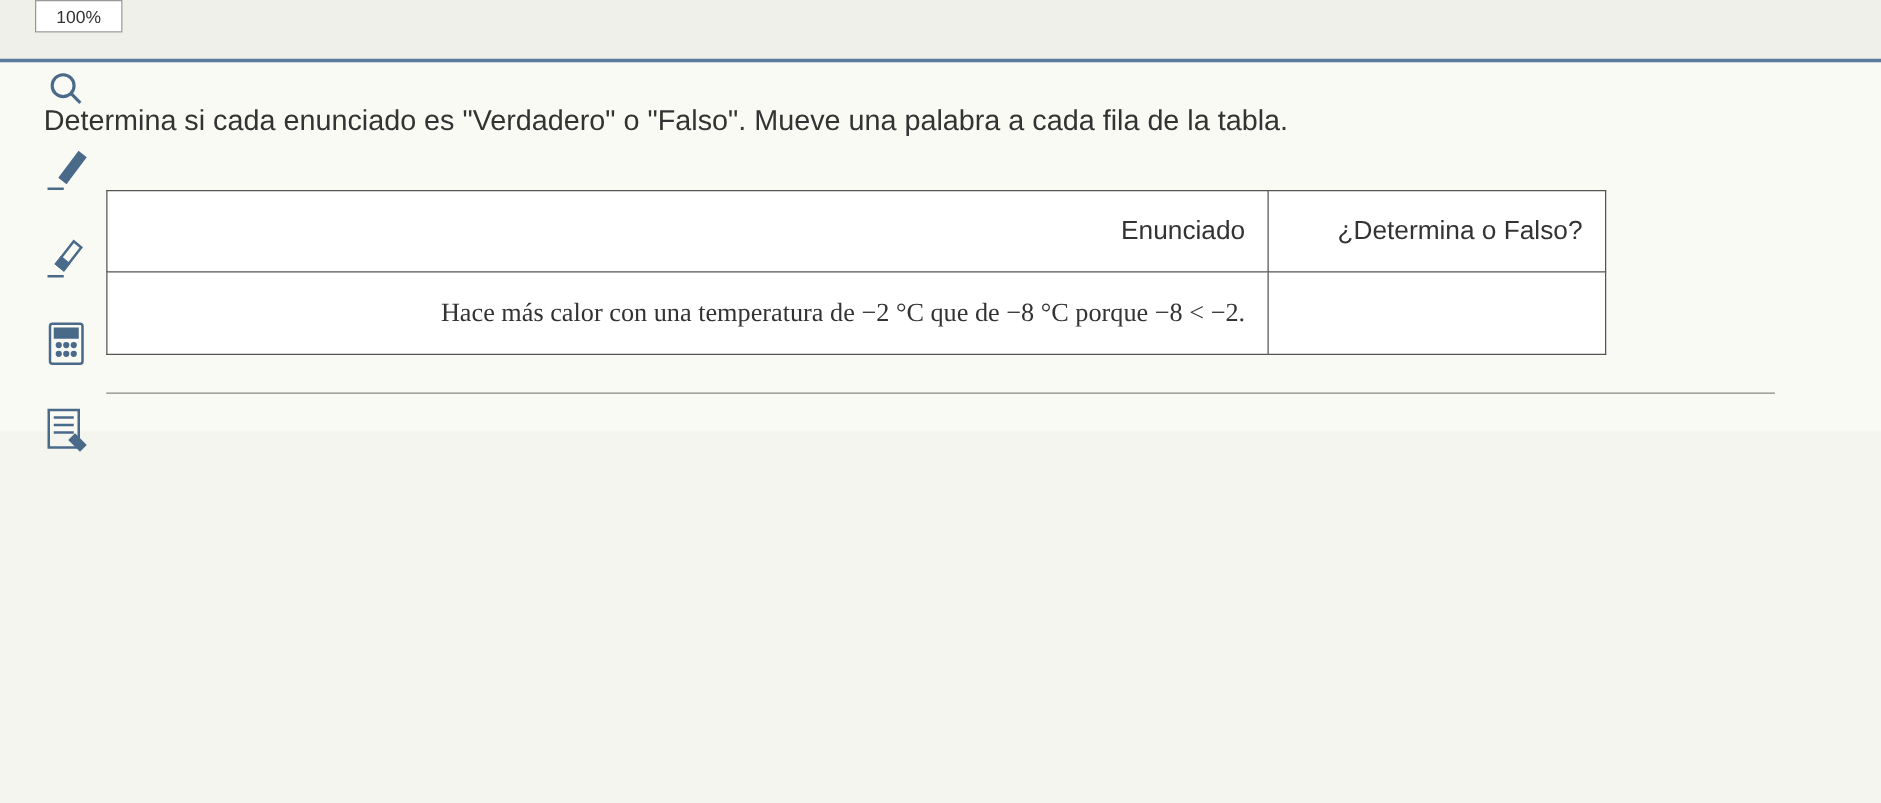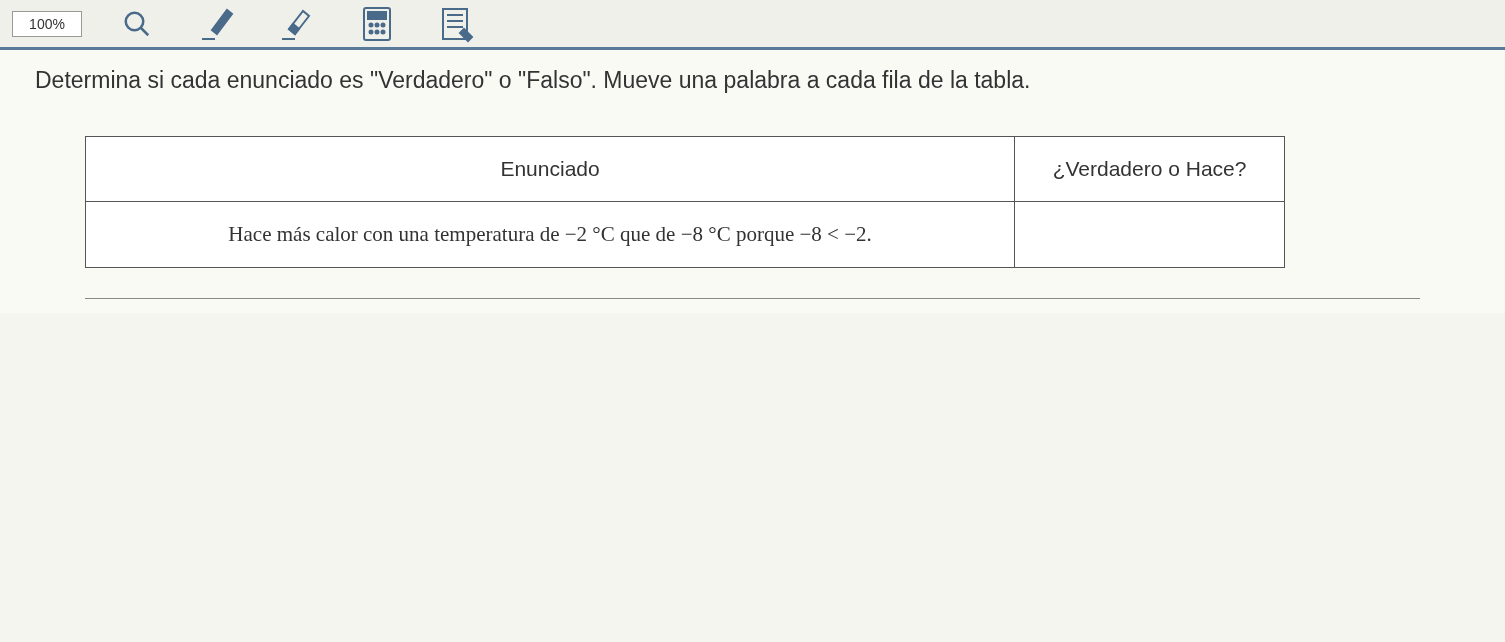--- a/index.html
+++ b/index.html
@@ -9,65 +9,65 @@
     }
     body {
       font-family: Arial, Helvetica, sans-serif;
       background: #f5f5f0;
       width: 1505px;
       height: 642px;
       overflow: hidden;
     }
     .toolbar {
       display: flex;
-      align-items: center;
       gap: 30px;
-      padding: 0 12px;
+      padding: 0 28px;
       height: 50px;
       background: #f0f0eb;
       border-bottom: 3px solid #5a7a9a;
+      flex-direction: column;
     }
     .toolbar-icon {
       display: flex;
       align-items: center;
       justify-content: center;
       width: 50px;
       height: 40px;
       color: #4a6a8a;
     }
     .zoom-box {
       border: 1px solid #999;
       padding: 4px 10px;
       font-size: 14px;
       color: #333;
       background: #fff;
       width: 70px;
       text-align: center;
     }
     .content {
-      padding: 14px 35px;
+      padding: 30px 35px;
       background: #fafaf5;
     }
     .instruction {
       font-size: 23px;
       color: #333;
       margin-bottom: 40px;
       line-height: 1.4;
     }
     .question-table {
       border-collapse: collapse;
       width: 1200px;
       margin-left: 50px;
       background: #fff;
     }
     .question-table th,
     .question-table td {
       border: 1px solid #555;
       padding: 20px 18px;
-      text-align: center;
+      text-align: right;
       font-size: 21px;
       color: #333;
       font-weight: normal;
     }
     .question-table th {
       font-weight: normal;
     }
     .col-statement {
       width: 930px;
     }
@@ -130,21 +130,21 @@
   </div>
 </div>
 
 <div class="content">
   <p class="instruction">Determina si cada enunciado es "Verdadero" o "Falso". Mueve una palabra a cada fila de la tabla.</p>
 
   <table class="question-table">
     <thead>
       <tr>
         <th class="col-statement">Enunciado</th>
-        <th class="col-answer">¿Verdadero o Hace?</th>
+        <th class="col-answer">¿Determina o Falso?</th>
       </tr>
     </thead>
     <tbody>
       <tr>
         <td class="col-statement">
           <span class="math-var">Hace más calor con una temperatura de −2 °C que de −8 °C porque −8 &lt; −2.</span>
         </td>
         <td class="col-answer"></td>
       </tr>
     </tbody>

